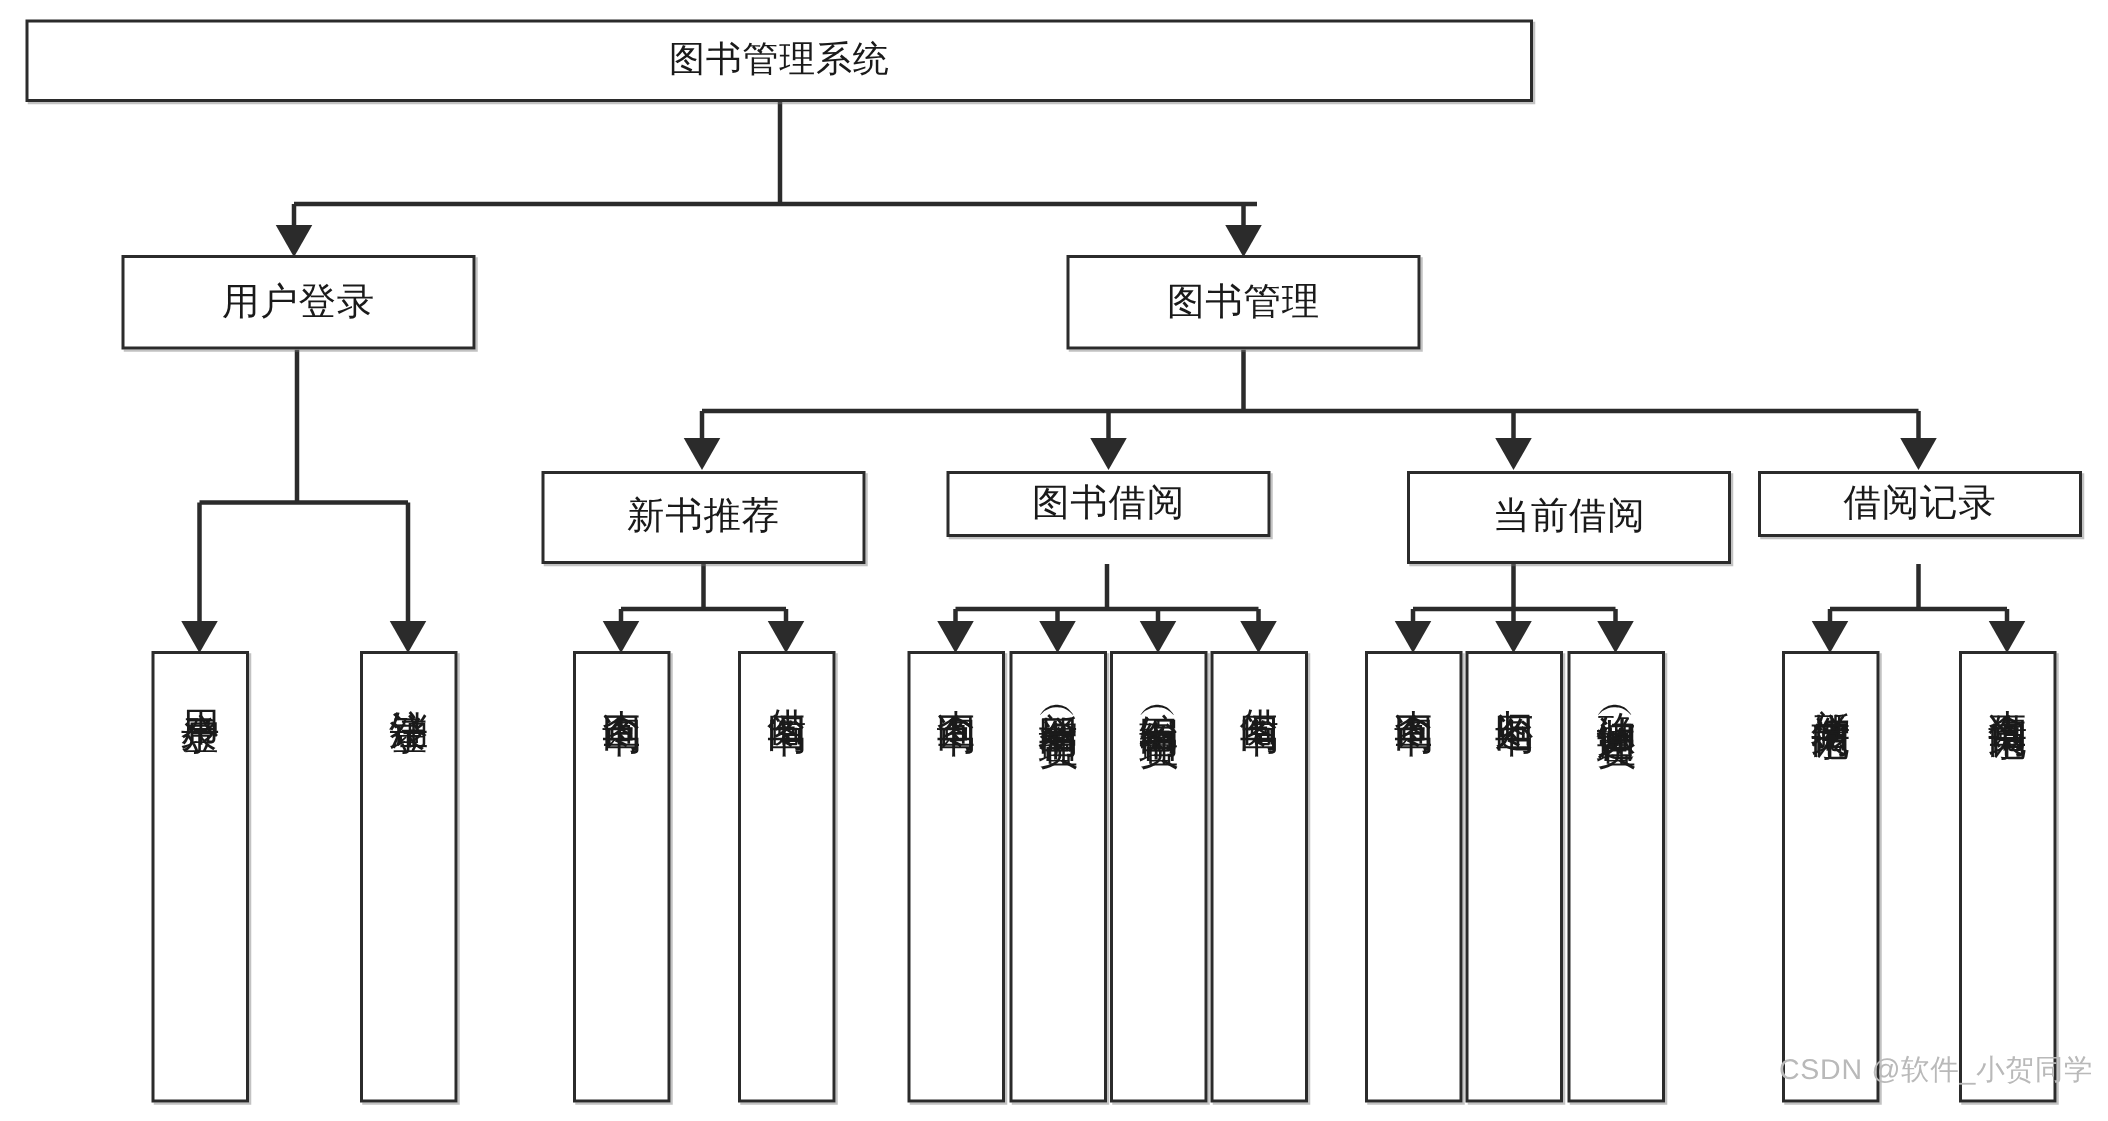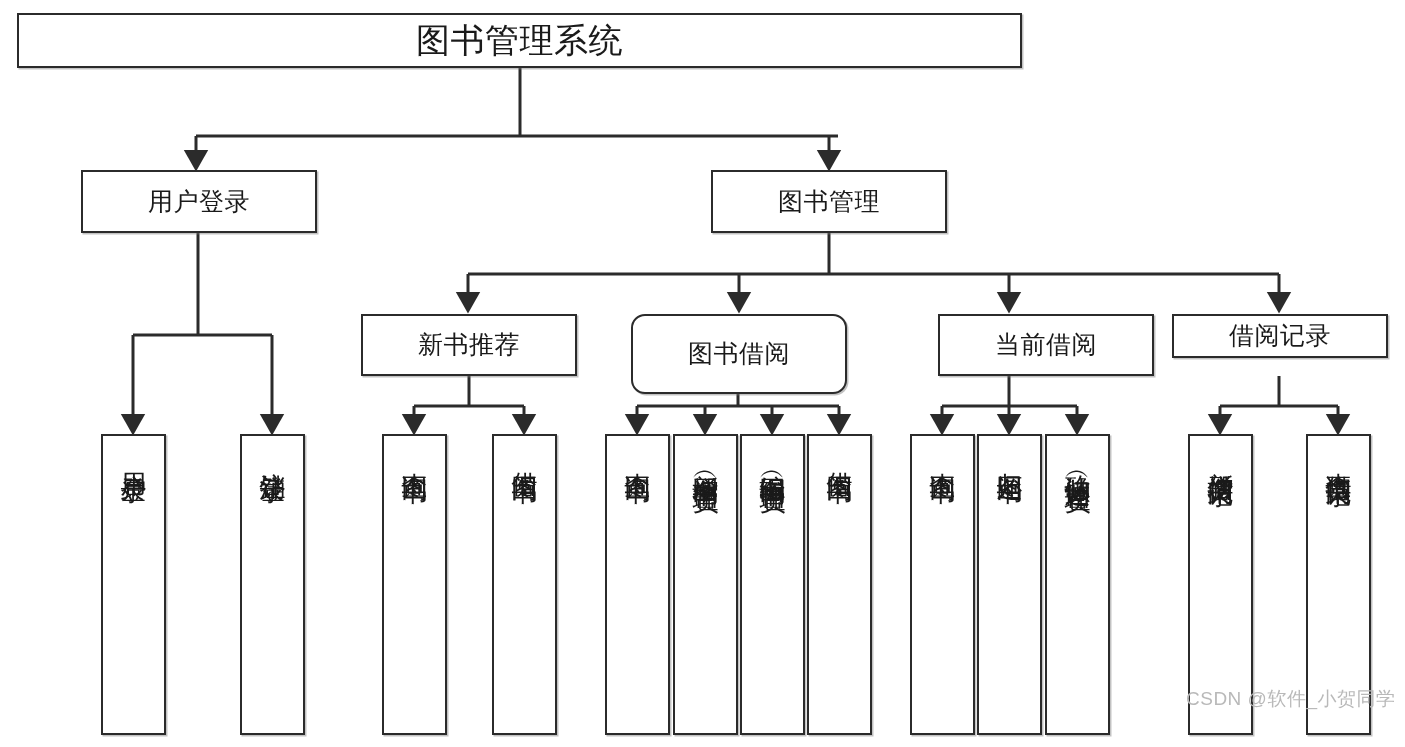--- a/index.html
+++ b/index.html
@@ -38,21 +38,21 @@
   .node .label {
     display: block;
     text-align: center;
     line-height: 1.18;
   }
   .node.horiz .label {
     font-size: 25px;
     letter-spacing: 0.5px;
   }
   .node.horiz.root .label {
-    font-size: 34px;
+    font-size: 24px;
   }
   .node.vert {
     align-items: flex-start;
     padding-top: 16px;
   }
   .node.vert .label {
     writing-mode: vertical-rl;
     text-orientation: upright;
     font-size: 26px;
     line-height: 1.12;
@@ -133,21 +133,21 @@
   <div class="node horiz" style="left:81px; top:170px; width:236px; height:63px;">
     <span class="label">用户登录</span>
   </div>
   <div class="node horiz" style="left:711px; top:170px; width:236px; height:63px;font-family:Liberation Serif, serif;">
     <span class="label">图书管理</span>
   </div>
 
   <div class="node horiz" style="left:361px; top:314px; width:216px; height:62px;">
     <span class="label">新书推荐</span>
   </div>
-  <div class="node horiz" style="left:631px; top:314px; width:216px; height:80px;border-radius:14px;">
+  <div class="node horiz" style="left:631px; top:314px; width:216px; height:44px;">
     <span class="label">图书借阅</span>
   </div>
   <div class="node horiz" style="left:902px; top:314px; width:216px; height:62px;margin-left:36px;">
     <span class="label">当前借阅</span>
   </div>
   <div class="node horiz" style="left:1172px; top:314px; width:216px; height:44px;">
     <span class="label">借阅记录</span>
   </div>
 
   <div class="node vert" style="left:101px; top:434px; width:65px; height:301px;">
@@ -187,15 +187,15 @@
     <span class="label">确认归还（管理员）</span>
   </div>
 
   <div class="node vert" style="left:1188px; top:434px; width:65px; height:301px;">
     <span class="label">新增借阅记录</span>
   </div>
   <div class="node vert" style="left:1306px; top:434px; width:65px; height:301px;">
     <span class="label">查询借阅记录</span>
   </div>
 
-  <div class="watermark" style="left:1186px; top:686px;">CSDN @软件_小贺同学</div>
+  <div class="watermark" style="left:1186px; top:700px;">CSDN @软件_小贺同学</div>
 
 </div>
 
 </body></html>

